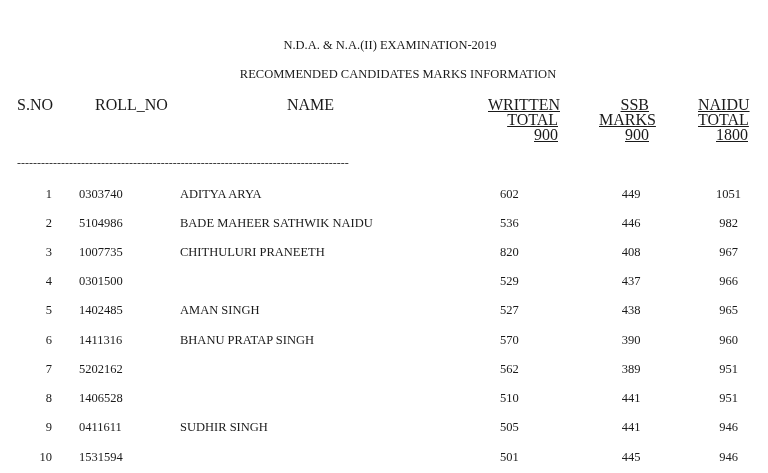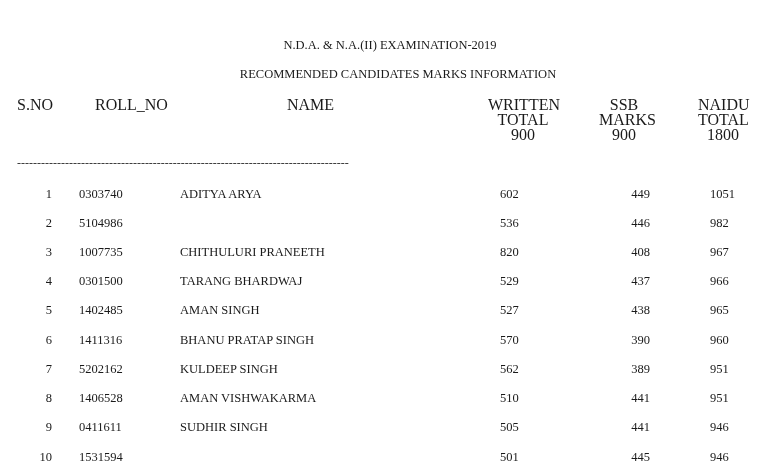--- a/index.html
+++ b/index.html
@@ -26,21 +26,21 @@
     }
     #title1 { top: 38px; left: 6px; }
     #title2 { top: 67px; left: 14px; }
 
     .hdr {
       position: absolute;
       font-size: 16px;
       line-height: 15px;
       white-space: nowrap;
     }
-    .hdr.center { text-align: center; }
+    .hdr.center { text-align: right; text-decoration: underline; }
     #h-sno { left: 17px; top: 97px; }
     #h-roll { left: 95px; top: 97px; }
     #h-name { left: 287px; top: 97px; }
     #h-written { left: 488px; top: 97px; width: 70px; }
     #h-ssb { left: 599px; top: 97px; width: 50px; }
     #h-final { left: 698px; top: 97px; width: 50px; }
     .hdr span { display: block; }
 
     #divider {
       position: absolute;
@@ -76,27 +76,27 @@
     }
     .row .c-written {
       position: absolute;
       left: 500px;
       width: 37px;
     }
     .row .c-ssb {
       position: absolute;
       left: 612px;
       width: 38px;
-      text-align: right;
+      text-align: center;
     }
     .row .c-final {
       position: absolute;
       left: 710px;
       width: 37px;
-      text-align: left;
+      text-align: center;
     }
   </style>
 </head>
 <body>
 
 <div id="title1" class="title">N.D.A. &amp; N.A.(II) EXAMINATION-2019</div>
 <div id="title2" class="title">RECOMMENDED CANDIDATES MARKS INFORMATION</div>
 
 <div id="h-sno" class="hdr">S.NO</div>
 <div id="h-roll" class="hdr">ROLL_NO</div>
@@ -125,36 +125,36 @@
     <span class="c-sno">1</span>
     <span class="c-roll">0303740</span>
     <span class="c-name">ADITYA ARYA</span>
     <span class="c-written">602</span>
     <span class="c-ssb">449</span>
     <span class="c-final">1051</span>
   </div>
   <div class="row" style="top:216px">
     <span class="c-sno">2</span>
     <span class="c-roll">5104986</span>
+    <span class="c-name">BADE MAHEER SATHWIK NAIDU</span>
     <span class="c-written">536</span>
     <span class="c-ssb">446</span>
     <span class="c-final">982</span>
   </div>
   <div class="row" style="top:245px">
     <span class="c-sno">3</span>
     <span class="c-roll">1007735</span>
     <span class="c-name">CHITHULURI PRANEETH</span>
     <span class="c-written">820</span>
     <span class="c-ssb">408</span>
     <span class="c-final">967</span>
   </div>
   <div class="row" style="top:274px">
     <span class="c-sno">4</span>
     <span class="c-roll">0301500</span>
-    <span class="c-name">TARANG BHARDWAJ</span>
     <span class="c-written">529</span>
     <span class="c-ssb">437</span>
     <span class="c-final">966</span>
   </div>
   <div class="row" style="top:303px">
     <span class="c-sno">5</span>
     <span class="c-roll">1402485</span>
     <span class="c-name">AMAN SINGH</span>
     <span class="c-written">527</span>
     <span class="c-ssb">438</span>
@@ -164,29 +164,27 @@
     <span class="c-sno">6</span>
     <span class="c-roll">1411316</span>
     <span class="c-name">BHANU PRATAP SINGH</span>
     <span class="c-written">570</span>
     <span class="c-ssb">390</span>
     <span class="c-final">960</span>
   </div>
   <div class="row" style="top:362px">
     <span class="c-sno">7</span>
     <span class="c-roll">5202162</span>
-    <span class="c-name">KULDEEP SINGH</span>
     <span class="c-written">562</span>
     <span class="c-ssb">389</span>
     <span class="c-final">951</span>
   </div>
   <div class="row" style="top:391px">
     <span class="c-sno">8</span>
     <span class="c-roll">1406528</span>
-    <span class="c-name">AMAN VISHWAKARMA</span>
     <span class="c-written">510</span>
     <span class="c-ssb">441</span>
     <span class="c-final">951</span>
   </div>
   <div class="row" style="top:420px">
     <span class="c-sno">9</span>
     <span class="c-roll">0411611</span>
     <span class="c-name">SUDHIR SINGH</span>
     <span class="c-written">505</span>
     <span class="c-ssb">441</span>

